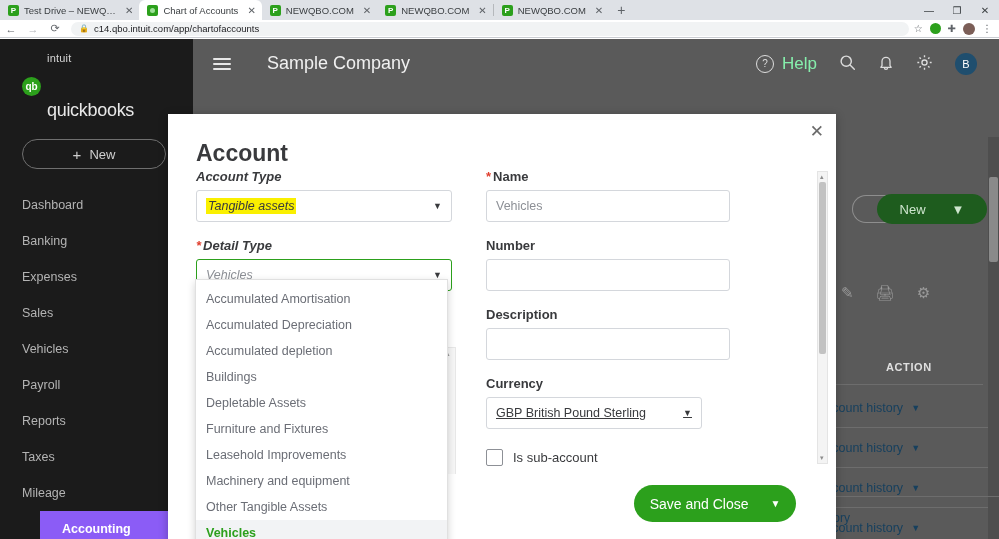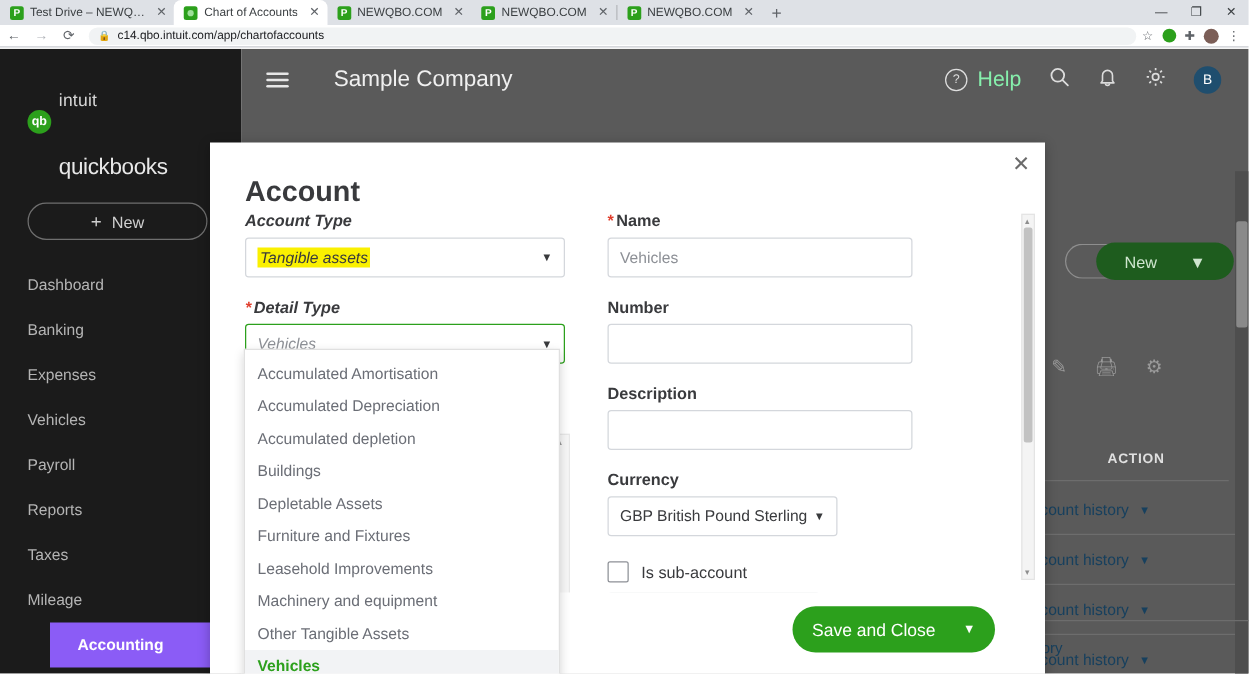--- a/index.html
+++ b/index.html
@@ -57,21 +57,21 @@
   
   .app { position:absolute; left:0; top:39px; width:999px; height:500px; background:#fff; overflow:hidden;}
   .sidebar {
     position:absolute; left:0; top:0; width:193px; height:500px;
     background:#1b1b1b; color:#b9b9b9;
   }
   .qb-logo { display:flex; align-items:center; gap:6px; padding:14px 0 0 22px; }
   .qb-mark { width:19px;height:19px;border-radius:50%;background:#2ca01c;color:#fff;
              font-size:10px; font-weight:bold; display:flex;align-items:center;justify-content:center; }
   .qb-words { display:flex; flex-direction:column; line-height:1; }
-  .qb-intuit { font-size:14px; color:#d6d6d6; letter-spacing:.2px; margin-bottom:1px;margin-top:20px;}
+  .qb-intuit { font-size:11px; color:#d6d6d6; letter-spacing:.2px; margin-bottom:1px;}
   .qb-name { font-size:18px; color:#e8e8e8; letter-spacing:-.3px;margin-top:36px; }
   .newbtn {
     margin:20px 0 0 22px; width:144px; height:30px; border:1px solid #6f6f6f;
     border-radius:16px; color:#cfcfcf; font-size:13px;
     display:flex; align-items:center; justify-content:center; gap:8px;
   }
   .newbtn .plus { font-size:15px; }
   .navlist { margin-top:18px; }
   .navitem { height:36px; display:flex; align-items:center; padding-left:22px; font-size:12.5px; color:#b4b4b4;}
   .navitem.active { background:#8b5cf6; color:#ffffff; font-weight:bold;margin-left:40px; }
@@ -138,21 +138,21 @@
     display:flex; align-items:center; padding:0 9px; font-size:12.5px; color:#393a3d;
     background:#fff;
   }
   .inp.wide { width:244px; }
   .inp.green { border:1.6px solid #2ca01c; }
   .inp .caret { margin-left:auto; font-size:9px; color:#393a3d; }
   .inp .ph { color:#8d9096; }
   .hl { background:#faf000; padding:1px 2px; }
   .spacer { height:16px; }
   .spacer-sm { height:12px; }
-  .cur-sel { width:184px; }
+  .cur-sel { width:216px;text-decoration:underline; }
 
   .subacct { display:flex; align-items:center; gap:10px; margin-top:8px;}
   .chkbox { width:17px;height:17px;border:1.5px solid #8d9096; border-radius:2px; background:#fff;}
   .subacct-lbl { font-size:13px; color:#393a3d; }
   .parent-inp {
     margin-top:8px; width:170px; height:27px; background:#f4f5f8; border:1px solid #e3e5e8;
     border-radius:3px; display:flex; align-items:center; padding:0 8px;
     font-size:12px; color:#a6a9ae; font-style:italic;
   }
   .parent-inp .caret { margin-left:auto; font-style:normal; font-size:9px; color:#a6a9ae;}
@@ -304,20 +304,23 @@
     </div>
     <div class="navlist">
       <div class="navitem">
             <span>Dashboard</span>
           </div>
       <div class="navitem">
             <span>Banking</span>
           </div>
       <div class="navitem">
             <span>Expenses</span>
+          </div>
+      <div class="navitem">
+            <span>Sales</span>
           </div>
       <div class="navitem">
             <span>Vehicles</span>
           </div>
       <div class="navitem">
             <span>Payroll</span>
           </div>
       <div class="navitem">
             <span>Reports</span>
           </div>

